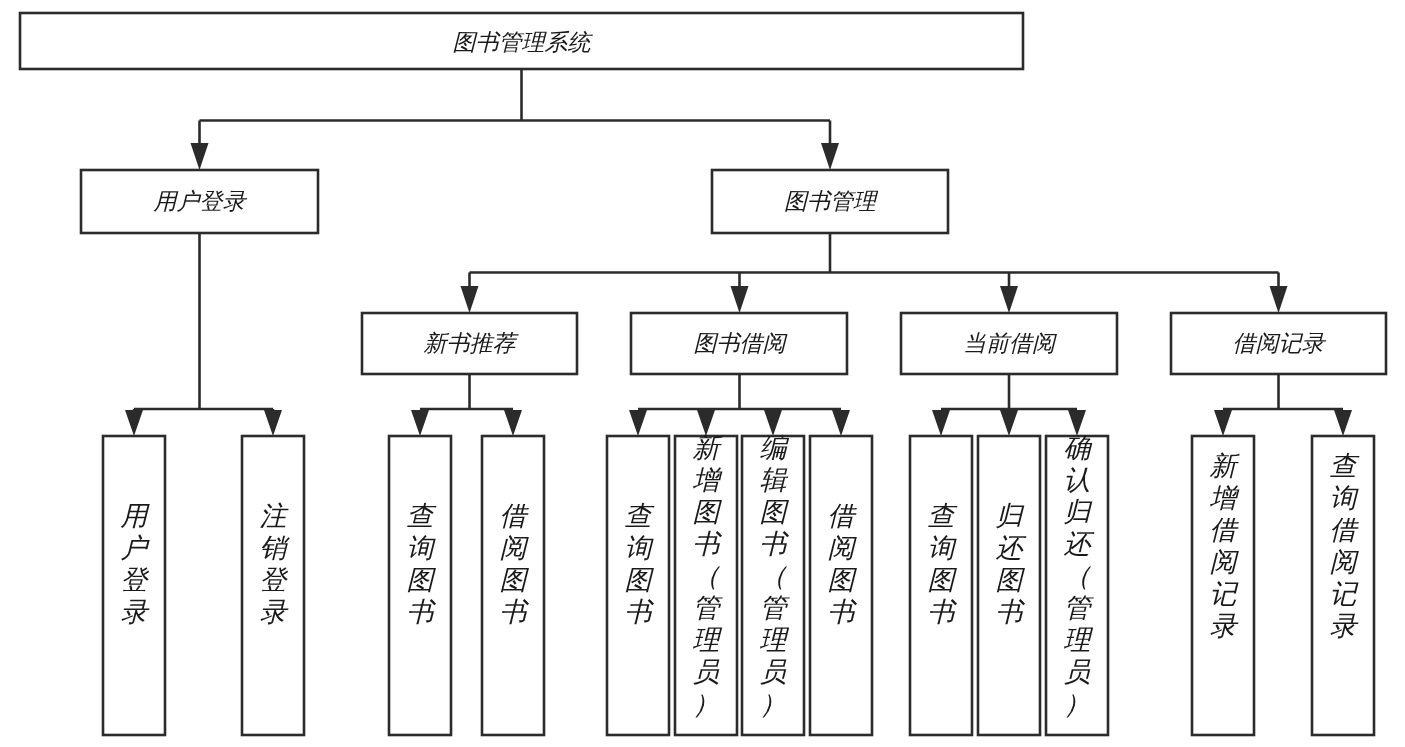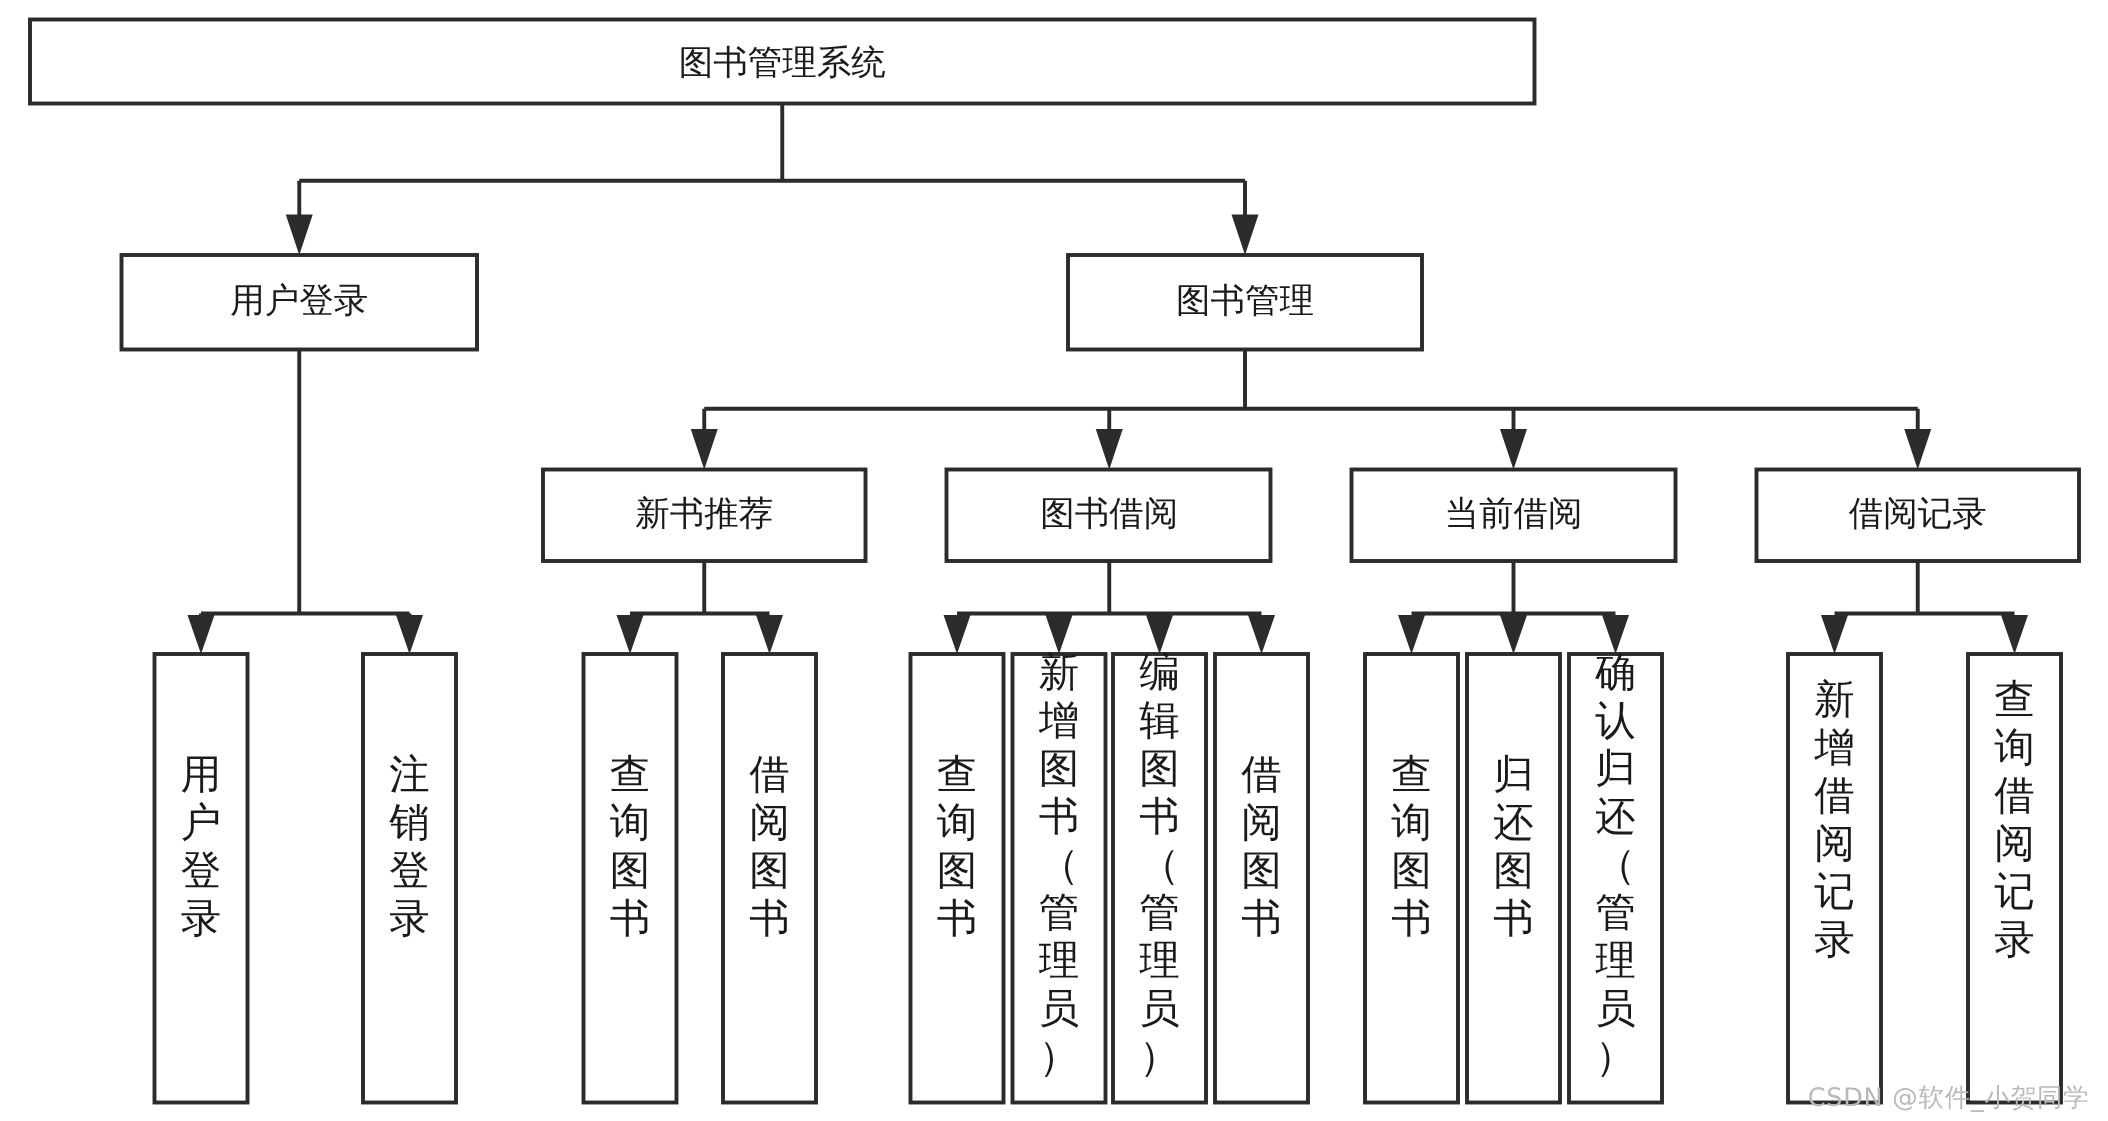--- a/index.html
+++ b/index.html
@@ -11,20 +11,21 @@
     width: 1405px;
     height: 747px;
     font-family: "DejaVu Sans", "Liberation Sans", sans-serif;
     overflow: hidden;
     position: relative;
   }
   #diagram-root {
     position: relative;
     width: 1405px;
     height: 747px;
+    font-style: italic;
   }
   svg#tree-svg {
     position: absolute;
     top: 0;
     left: 0;
     width: 1405px;
     height: 747px;
     display: block;
   }
   .node-box {
@@ -220,15 +221,14 @@
       <text class="node-label-v" x="1223" y="475"><tspan x="1223" dy="0">新</tspan><tspan x="1223" dy="32">增</tspan><tspan x="1223" dy="32">借</tspan><tspan x="1223" dy="32">阅</tspan><tspan x="1223" dy="32">记</tspan><tspan x="1223" dy="32">录</tspan></text>
     </g>
 
     <g>
       <rect class="node-box" x="1312" y="436" width="62" height="299"></rect>
       <text class="node-label-v" x="1343" y="475"><tspan x="1343" dy="0">查</tspan><tspan x="1343" dy="32">询</tspan><tspan x="1343" dy="32">借</tspan><tspan x="1343" dy="32">阅</tspan><tspan x="1343" dy="32">记</tspan><tspan x="1343" dy="32">录</tspan></text>
     </g>
 
   </svg>
 
-  <div class="watermark">CSDN @软件_小贺同学</div>
 
 </div>
 
 </body></html>

